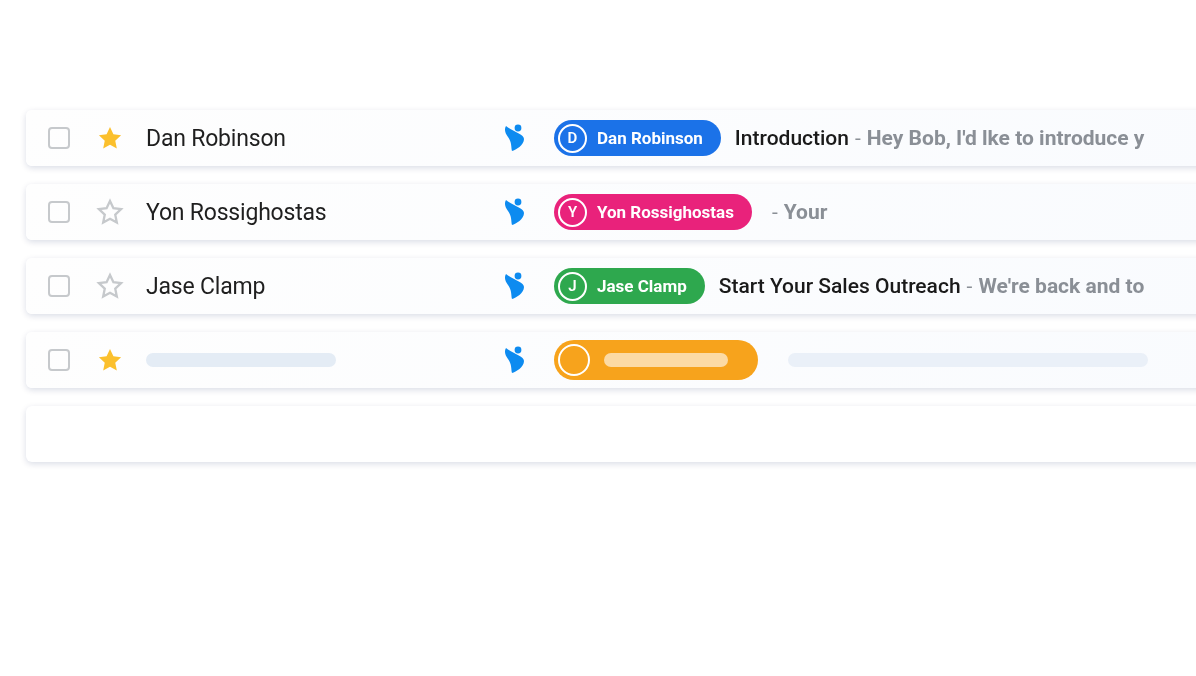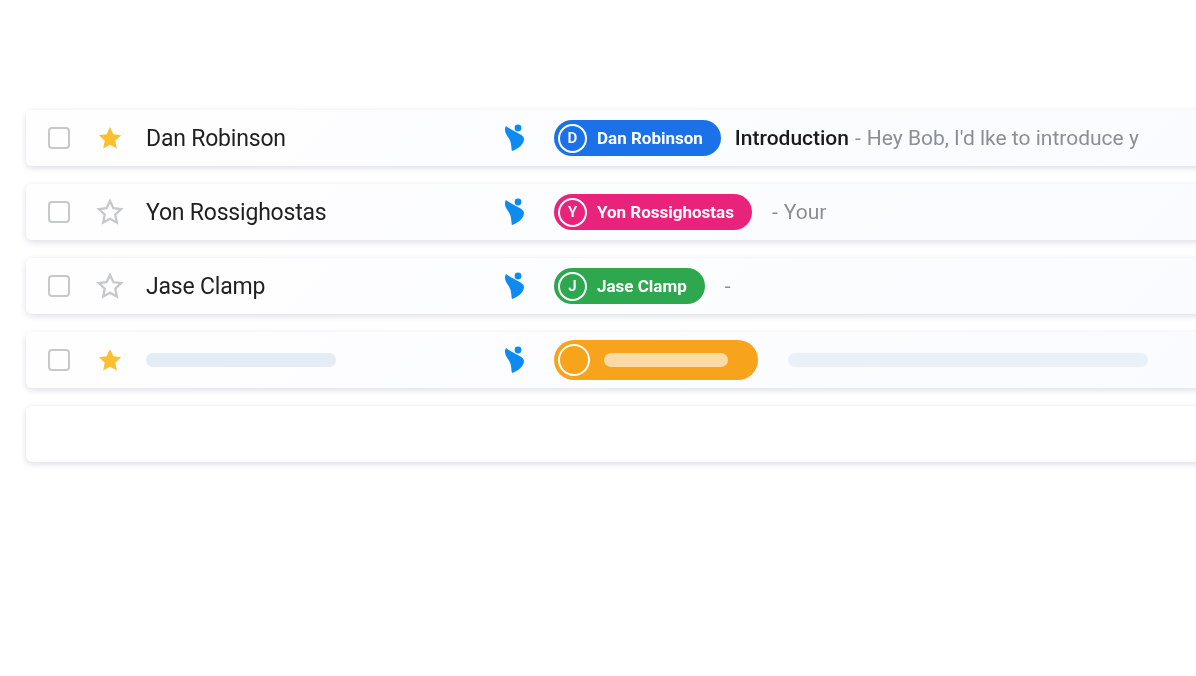--- a/index.html
+++ b/index.html
@@ -82,21 +82,21 @@
     .pill-name { color: #fff; font-size: 17px; font-weight: 700; white-space: nowrap; }
     .msg-area {
       margin-left: 14px;
       display: inline-flex;
       align-items: flex-start;
       font-size: 21px;
       white-space: nowrap;
     }
     .subject { color: #1a1a1a; font-weight: 500; }
     .sep { color: #8a8f96; font-weight: 400; margin: 0 6px; }
-    .preview { color: #8a8f96; font-weight: 400; }
+    .preview { color: #8a8f96; font-weight: 700; }
     .skel-sender {
       margin-left: 22px;
       width: 190px; height: 14px;
       background: #e4ecf5;
       border-radius: 7px;
     }
     .skel-pill {
       display: inline-flex;
       align-items: center;
       background: #f7a31c;
@@ -202,21 +202,23 @@
           <circle cx="16" cy="4" r="3.4"></circle>
           <path d="M4 2 C 12 8, 22 10, 22 15 C 22 21, 14 26, 10 27 C 9 24, 10 18, 6 13 C 3 9, 2 5, 4 2 Z"></path>
         </svg>
     </div>
     <div class="pill-area">
       <span class="pill" style="background:#2ea84e">
         <span class="pill-avatar">J</span>
         <span class="pill-name">Jase Clamp</span>
       </span>
       <span class="msg-area">
+        <span class="subject">Start Your Sales Outreach</span>
         <span class="sep">-</span>
+        <span class="preview">We're back and  to</span>
       </span>
     </div>
   </div>
 
   <div class="email-row">
     <div class="checkbox"></div>
     <div class="star">
       <svg viewBox="0 0 24 24" fill="#fbc02d">
           <path d="M12 2.5l2.92 6.26L21.5 9.6l-5 4.74L17.84 21 12 17.77 6.16 21l1.34-6.66-5-4.74 6.58-.84z"></path>
         </svg>

